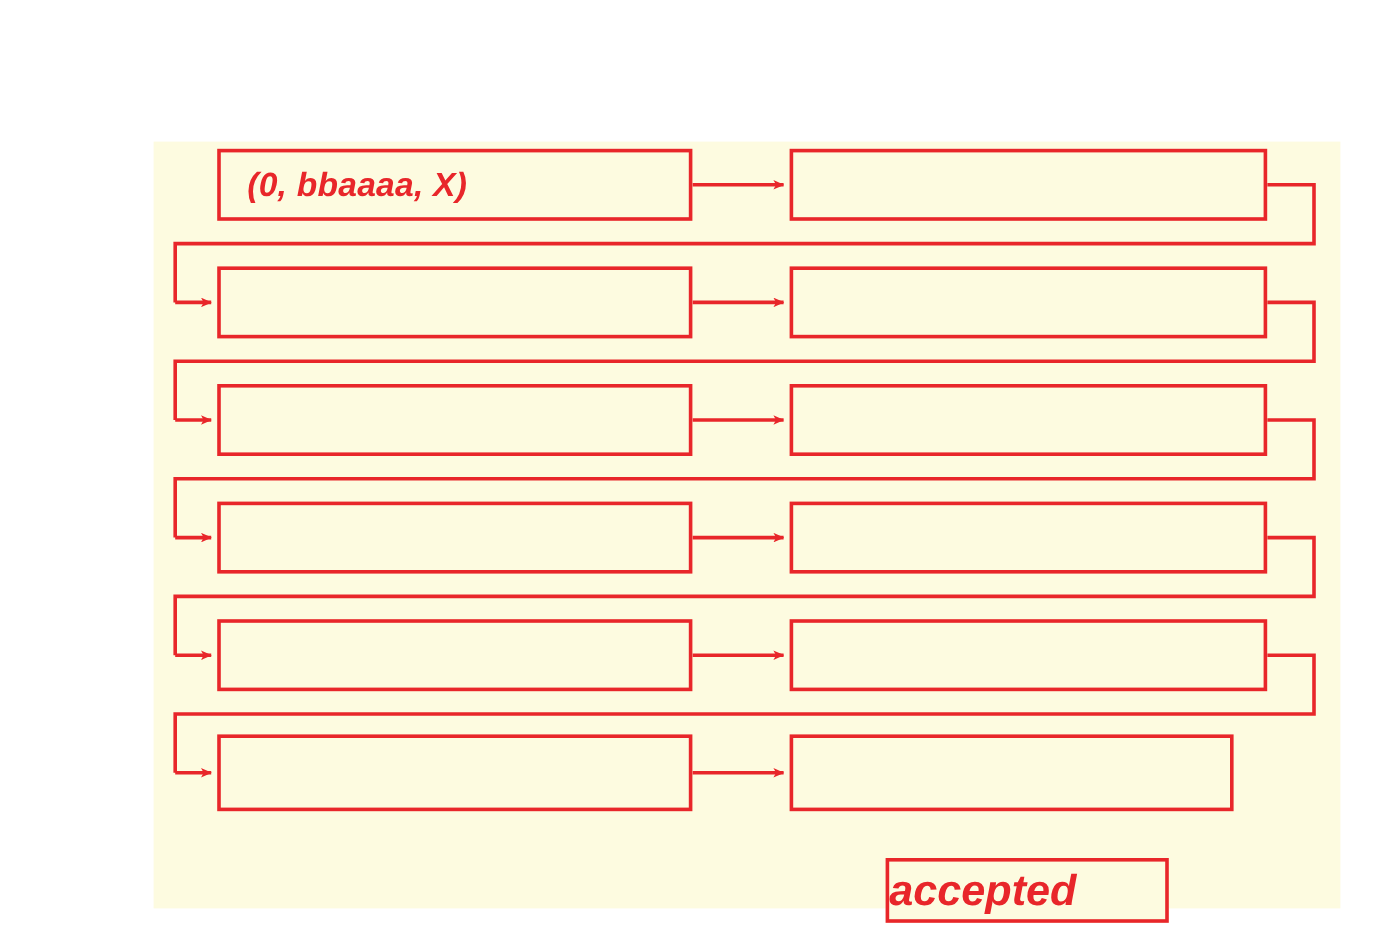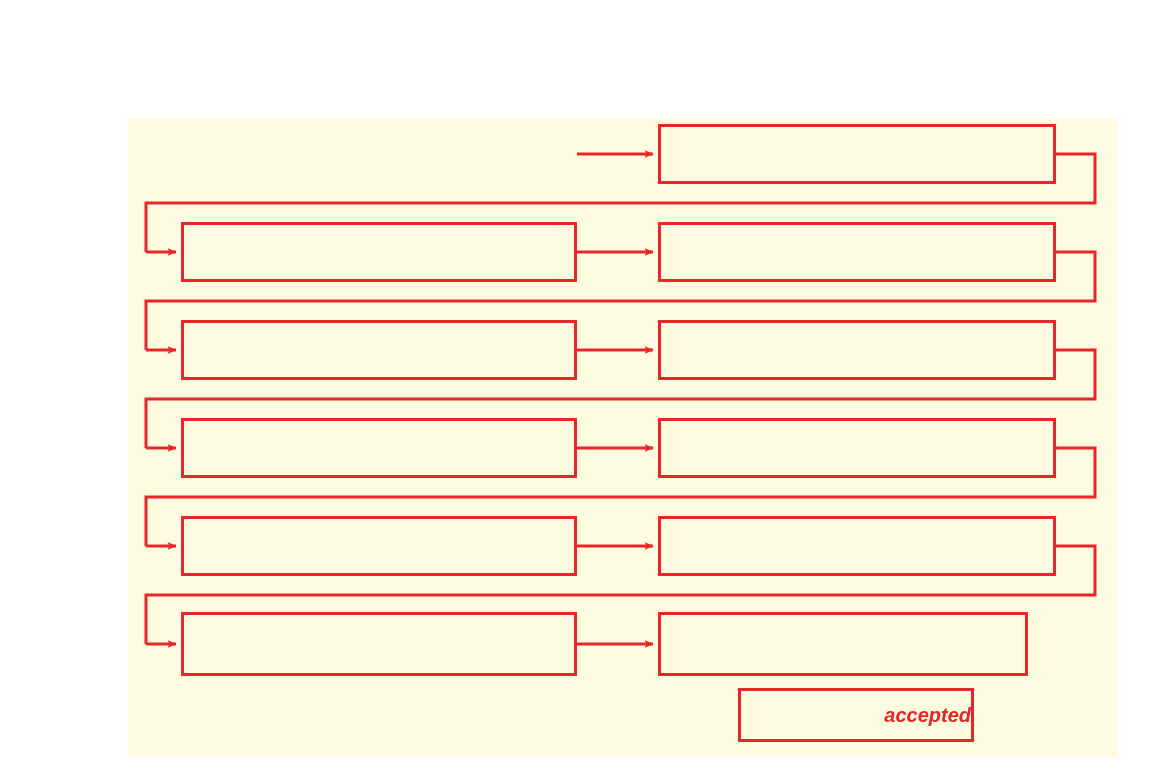--- a/index.html
+++ b/index.html
@@ -50,26 +50,27 @@
     letter-spacing: 0.2px;
     white-space: nowrap;
   }
   .accept-box {
     position: absolute;
     box-sizing: border-box;
     border: 3px solid #e8262a;
     background: #fdfbe0;
     display: flex;
     align-items: center;
-    justify-content: flex-end;
+    justify-content: flex-start;
     color: #e8262a;
     font-style: italic;
     font-weight: bold;
-    font-size: 20px;
+    font-size: 36px;
     white-space: nowrap;
+    margin-top: 27px;
   }
 </style>
 </head>
 <body>
 
 <div id="stage">
 
   <div id="canvas"></div>
 
   <svg id="svg-layer" viewBox="0 0 1154 776" xmlns="http://www.w3.org/2000/svg">
@@ -107,20 +108,23 @@
       <line x1="577" y1="546" x2="653" y2="546" stroke="#e8262a" stroke-width="3" marker-end="url(#arrowhead)"></line>
       <polyline points="1056,546 1095,546 1095,595 146,595 146,644" fill="none" stroke="#e8262a" stroke-width="3"></polyline>
       <line x1="146" y1="644" x2="176" y2="644" stroke="#e8262a" stroke-width="3" marker-end="url(#arrowhead)"></line>
     </g>
 
     <g>
       <line x1="577" y1="644" x2="653" y2="644" stroke="#e8262a" stroke-width="3" marker-end="url(#arrowhead)"></line>
     </g>
   </svg>
 
+  <div class="config-box" style="left:181px; top:124px; width:396px; height:60px;">
+    <span>(0, bbaaaa, X)</span>
+  </div>
   <div class="config-box" style="left:658px; top:124px; width:398px; height:60px;">
     <span></span>
   </div>
 
   <div class="config-box" style="left:181px; top:222px; width:396px; height:60px;">
     <span></span>
   </div>
   <div class="config-box" style="left:658px; top:222px; width:398px; height:60px;">
     <span></span>
   </div>

